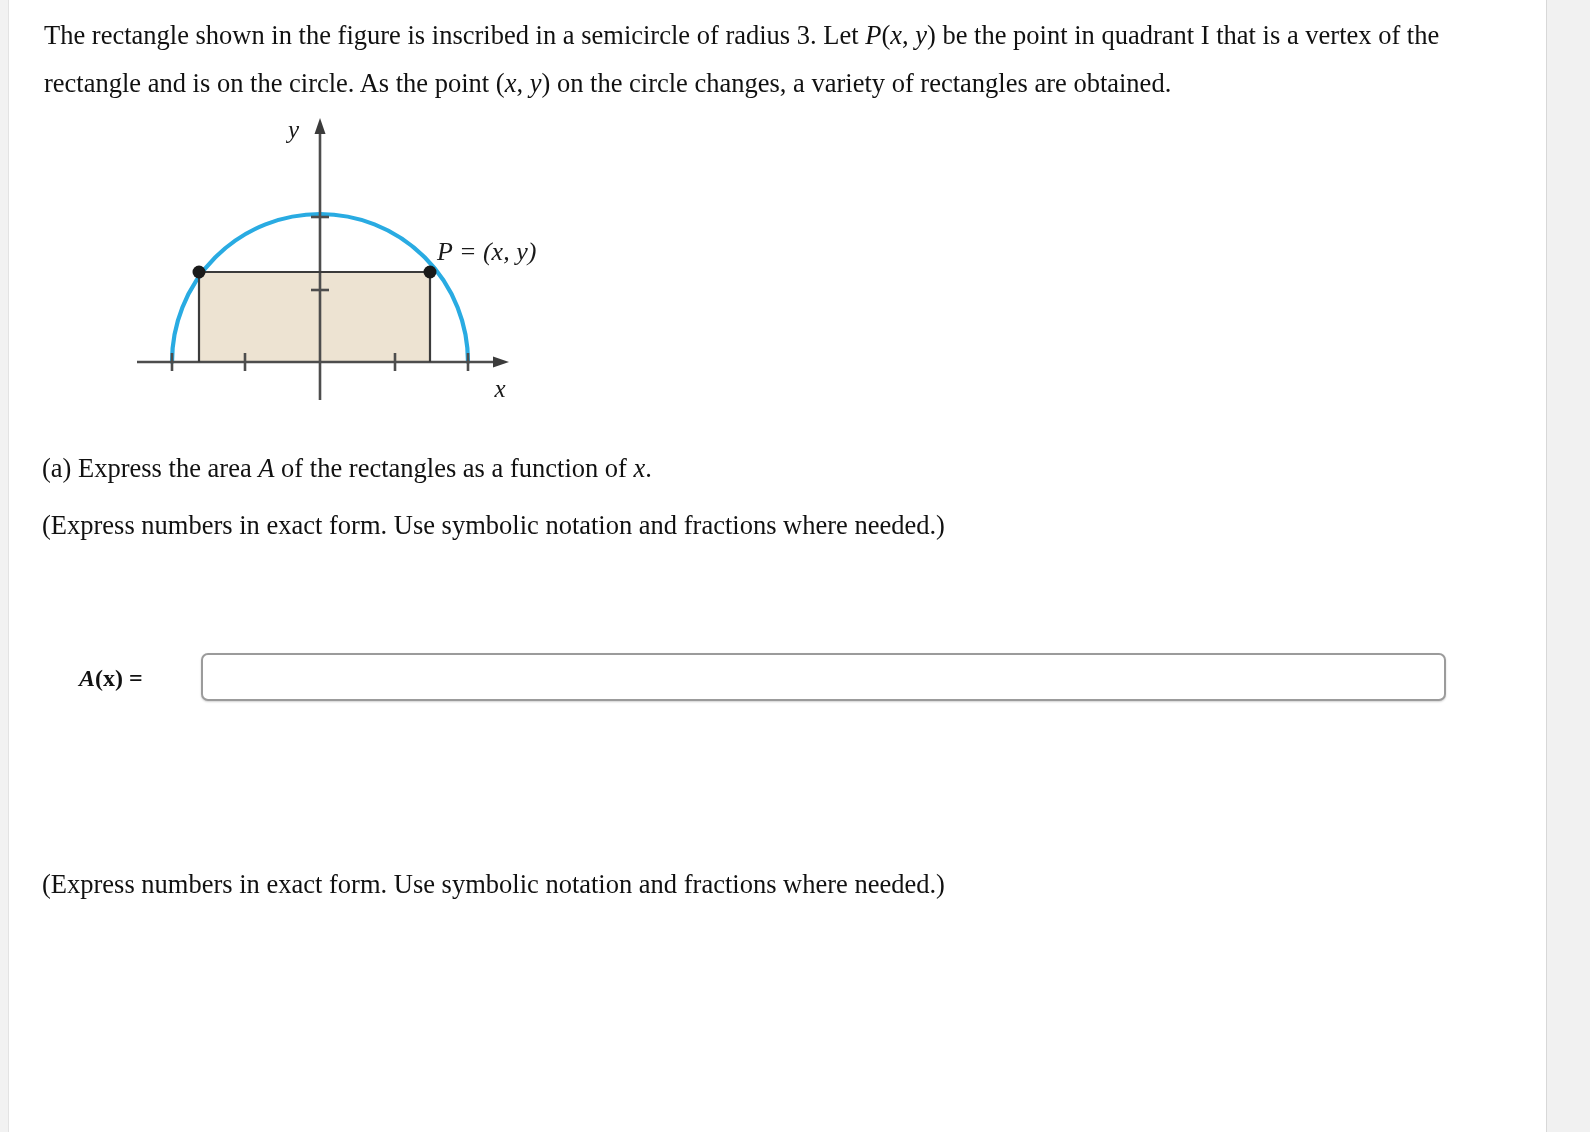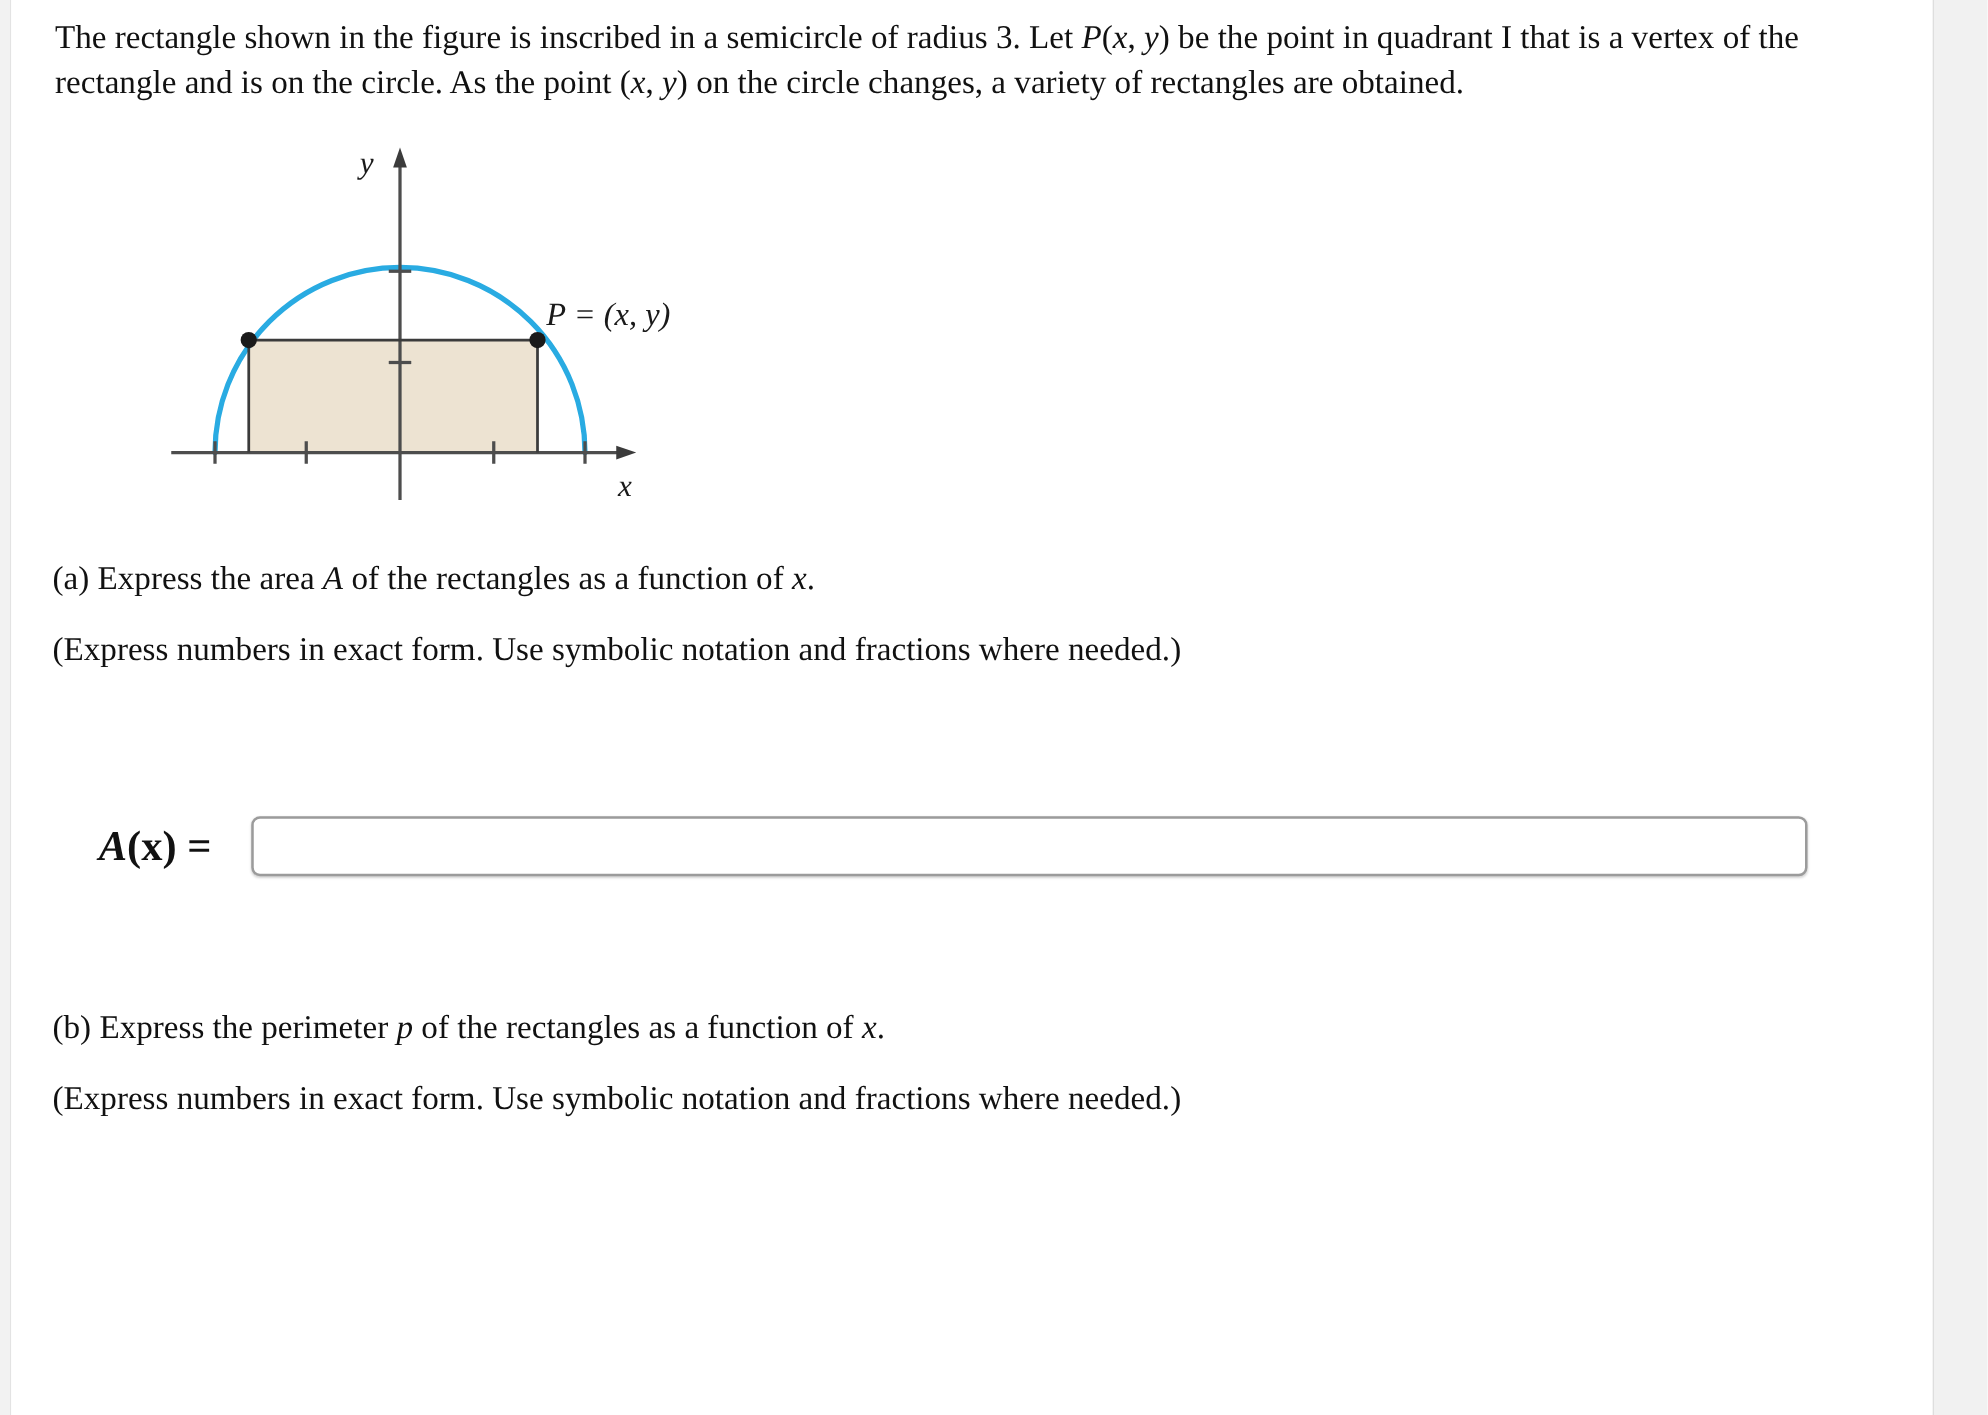--- a/index.html
+++ b/index.html
@@ -37,21 +37,21 @@
     left: 9px; top: 0;
     width: 1537px;
     height: 1132px;
     background: #ffffff;
   }
 
   
   .prose {
     position: absolute;
     font-size: 26.5px;
-    line-height: 36px;
+    line-height: 48px;
     color: #111111;
     white-space: nowrap;
   }
   .prose i, .mi { font-style: italic; }
 
   #stem {
     left: 35px;
     top: 11px;
     width: 1480px;
     white-space: normal;
@@ -73,21 +73,21 @@
   #row-b { top: 1013px; }
 
   .answer-label {
     position: absolute;
     left: 70px;
     top: 0;
     width: 112px;
     height: 50px;
     line-height: 50px;
     text-align: left;
-    font-size: 34px;
+    font-size: 24px;
     font-style: italic;
     font-weight: bold;
     color: #111111;
     white-space: nowrap;
   }
   .answer-label .paren,
   .answer-label .eq { font-style: normal; font-weight: bold; }
 
   .answer-input {
     position: absolute;
@@ -169,17 +169,16 @@
   <div class="prose" id="part-a-note">(Express numbers in exact form. Use symbolic notation and fractions where needed.)</div>
 
   <div class="answer-row" id="row-a">
     <div class="answer-label">
       <span class="mi">A</span><span class="paren">(x)</span>
       <span class="eq">=</span>
     </div>
     <input class="answer-input" type="text" placeholder="" style="">
   </div>
 
-  <div class="prose" id="part-b-q">(b) Express the perimeter <i>p</i> of the rectangles as a function of <i>x</i>.</div>
   <div class="prose" id="part-b-note">(Express numbers in exact form. Use symbolic notation and fractions where needed.)</div>
 
 
 </div>
 
 </body></html>

